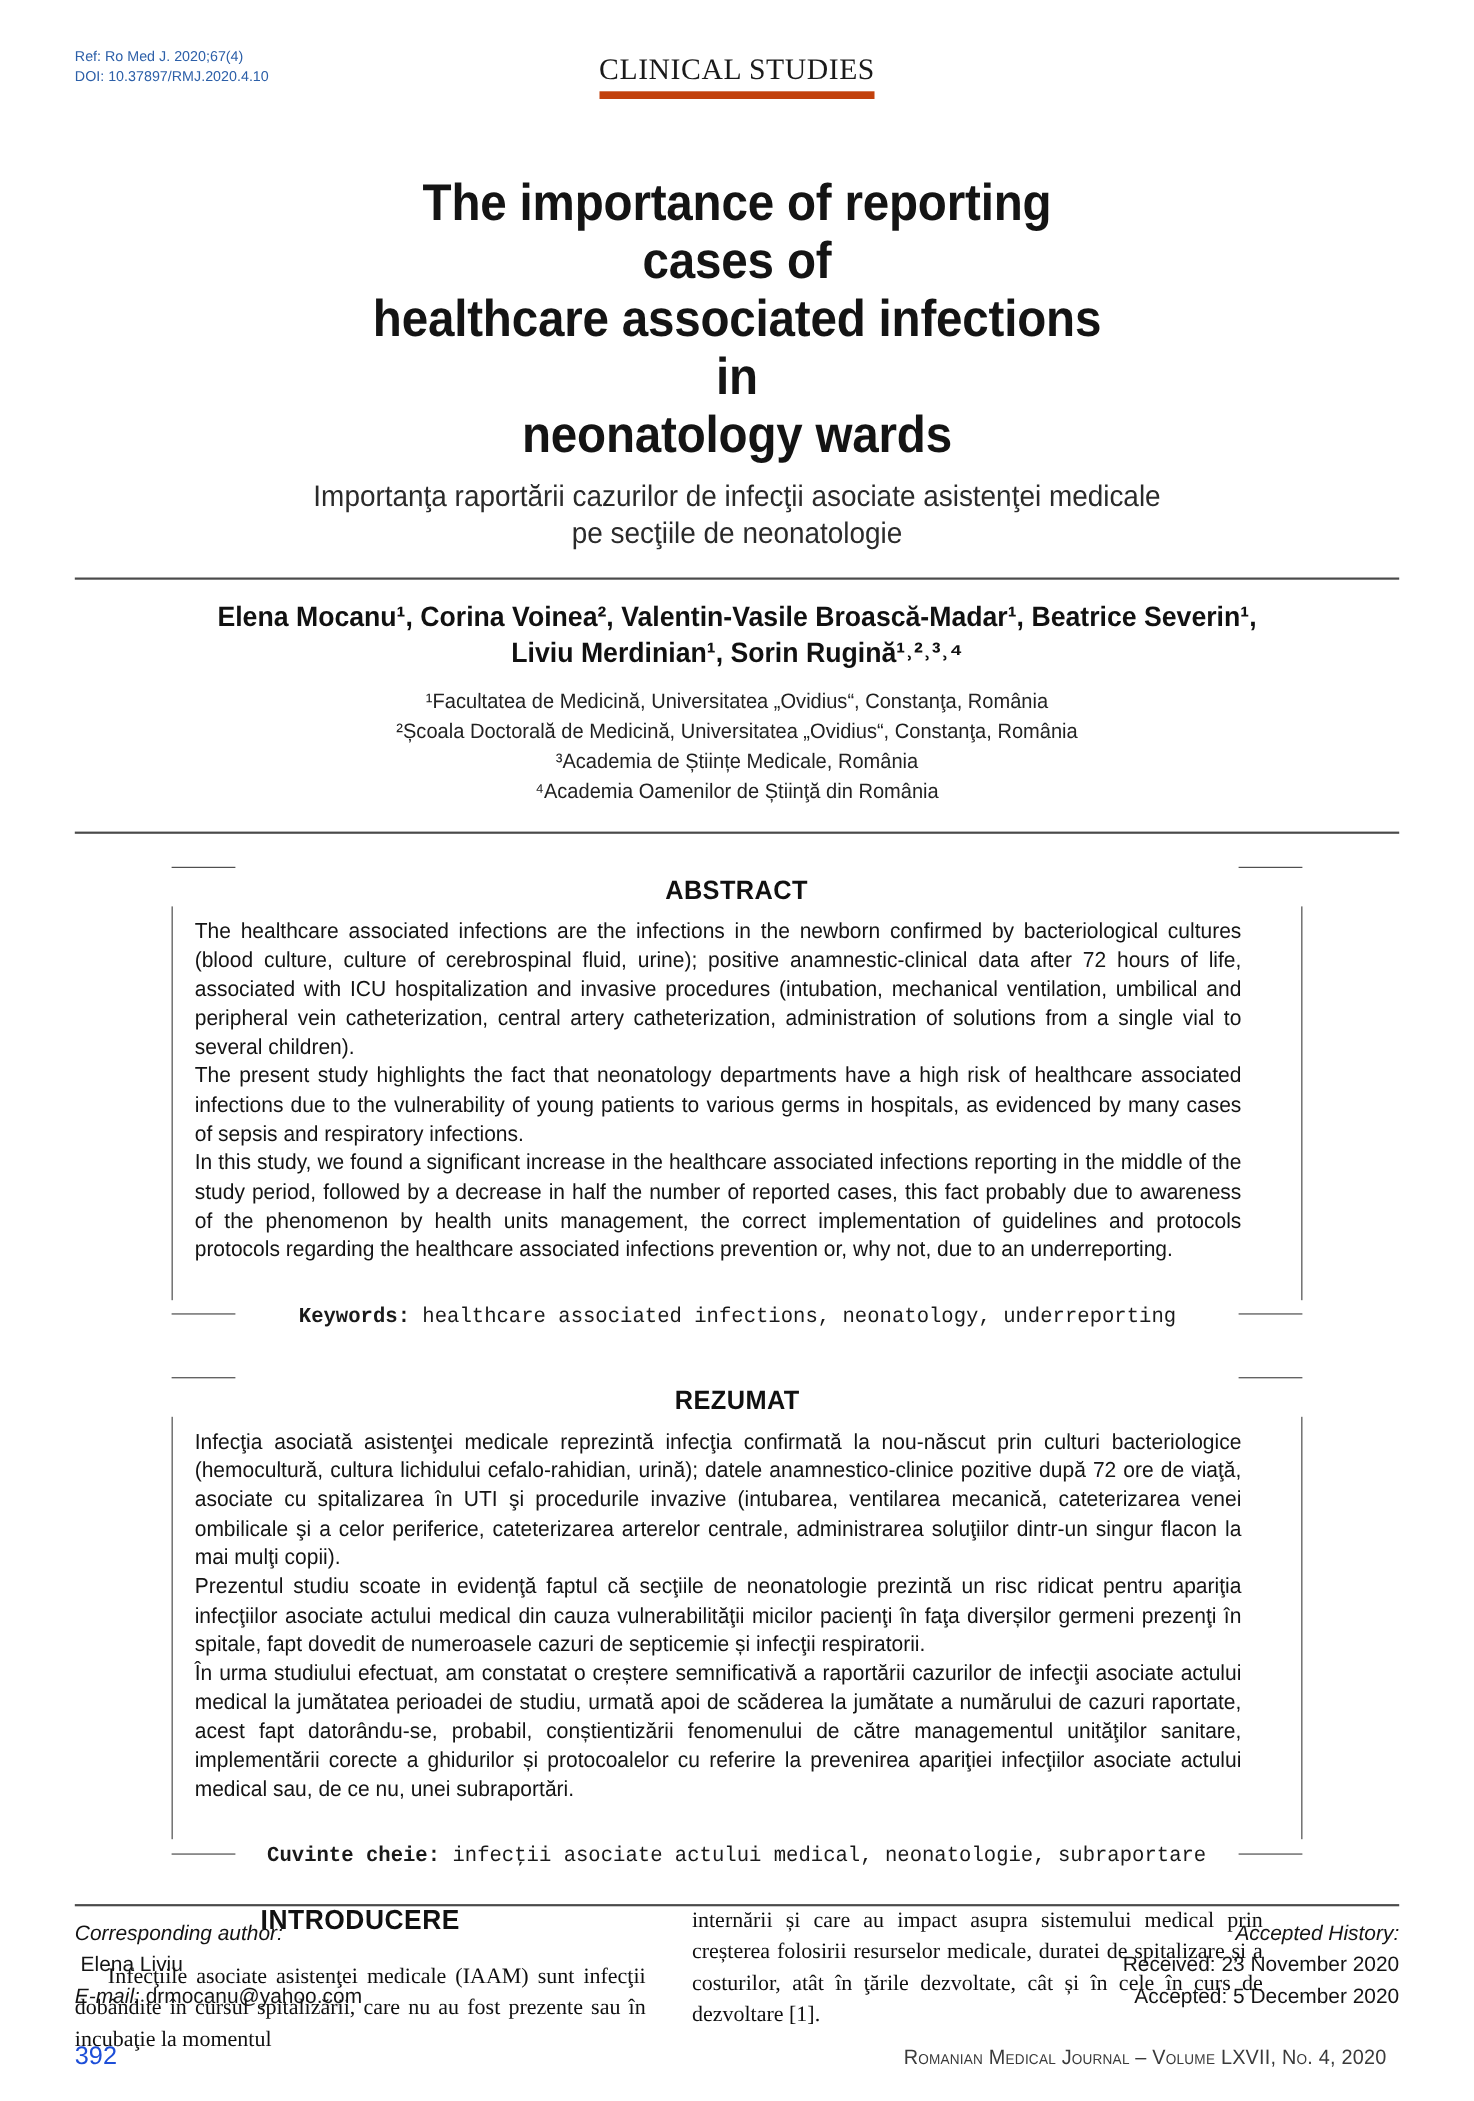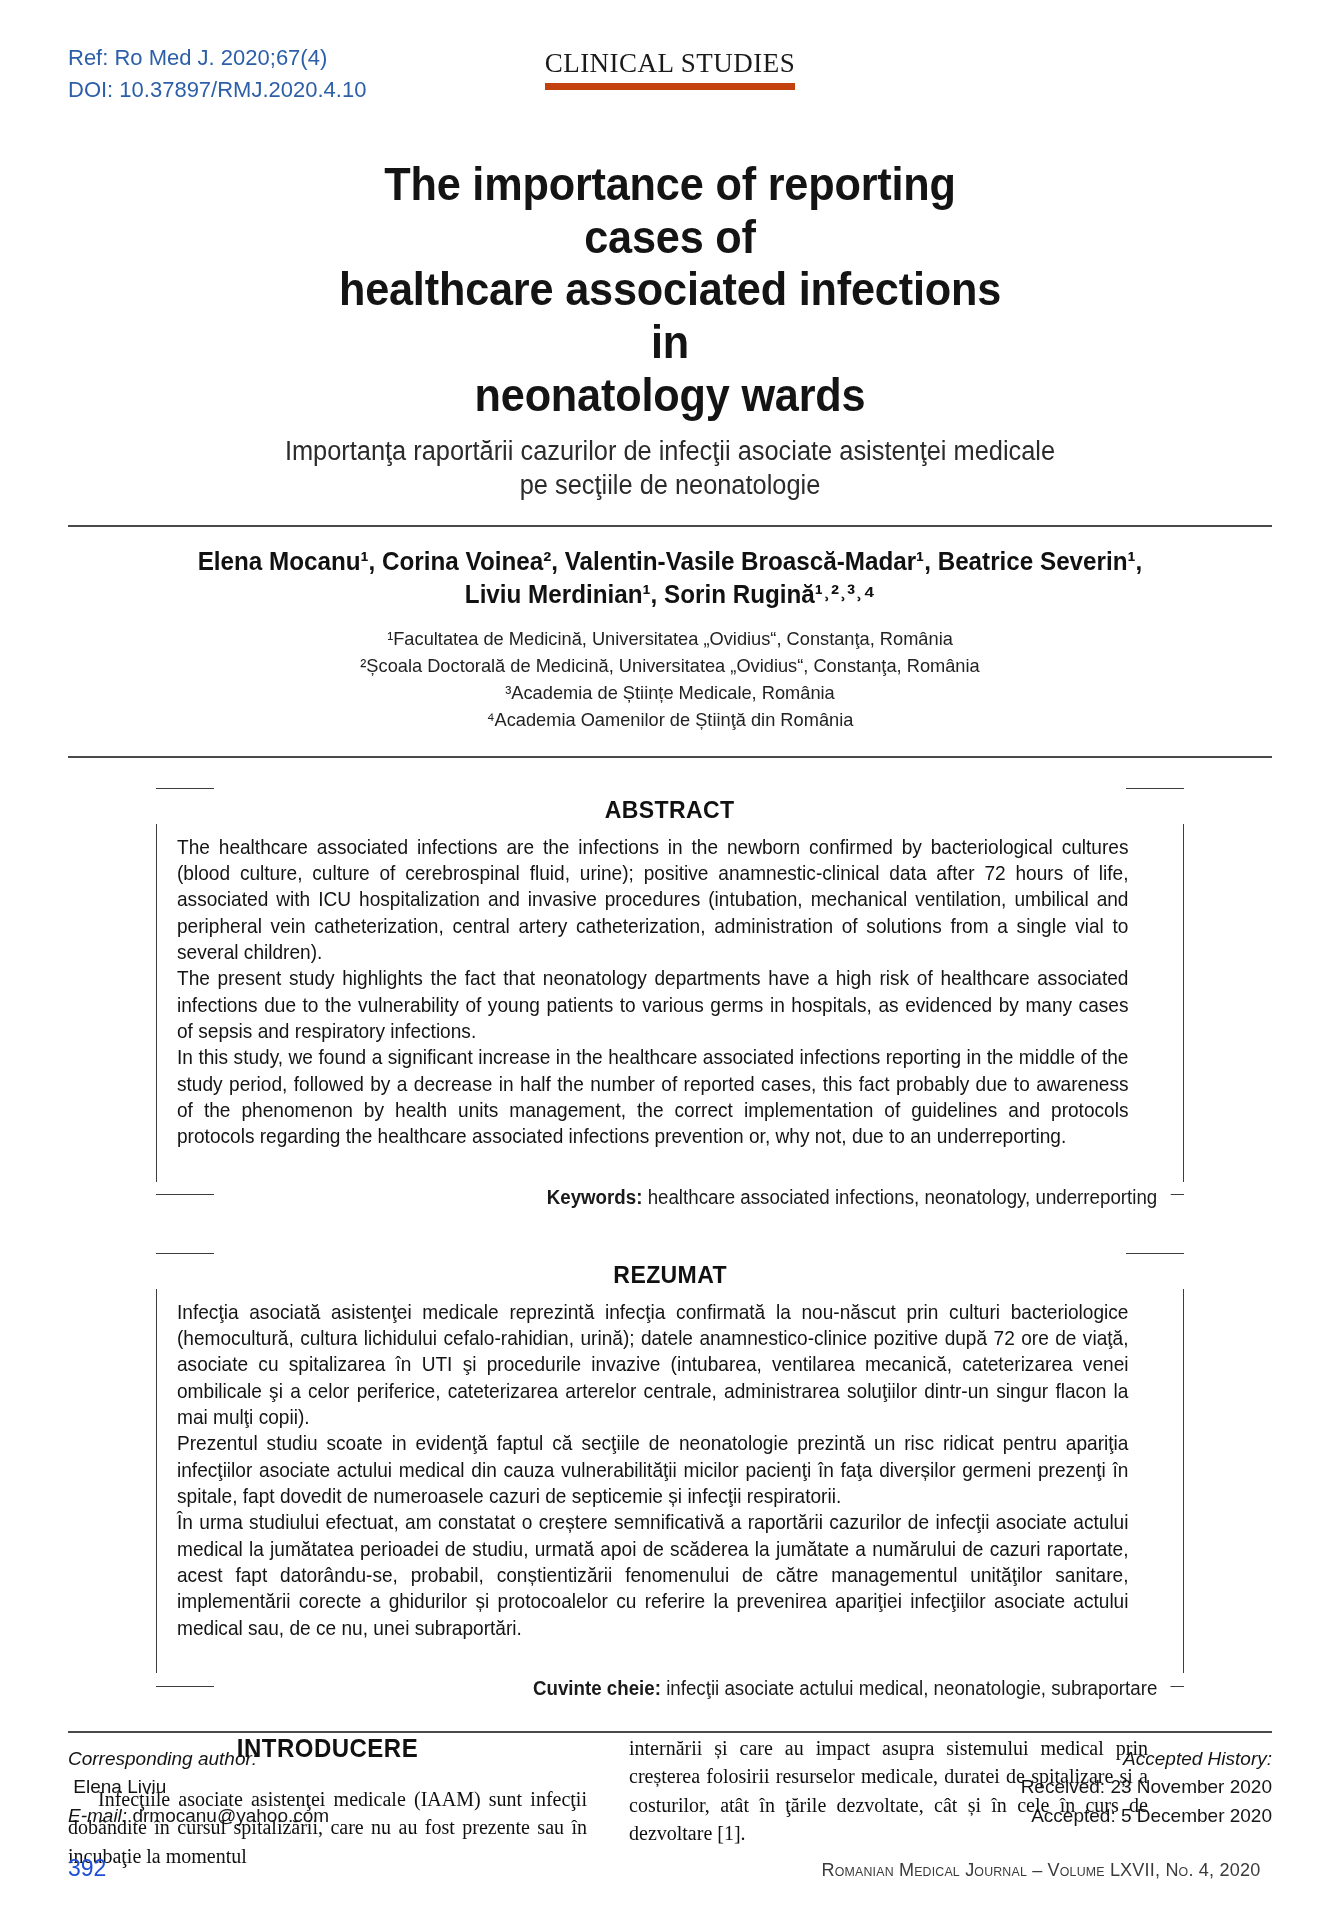--- a/index.html
+++ b/index.html
@@ -42,21 +42,21 @@
   .kicker-inner {
     display: inline-block;
     padding-bottom: 4px;
     border-bottom: 7px solid #c2410c;
   }
   .refblock {
     position: absolute;
     left: 0;
     top: 42px;
     color: #2c5fa8;
-    font-size: 22px;
+    font-size: 13px;
     line-height: 1.45;
     font-family: "Liberation Sans", sans-serif;
   }
   .refblock div { white-space: nowrap; }
 
   
   .title-wrap {
     margin-top: 48px;
     text-align: center;
   }
@@ -157,21 +157,21 @@
     display: flex;
     align-items: center;
     height: 26px;
   }
   .fb-bottom .stub {
     width: 58px;
     border-top: 1.6px solid #3d3d3d;
     height: 0;
   }
   .fb-bottom .gap { flex: 1; }
-  .kw-row { text-align: right; margin-top: -22px; position: relative; z-index: 2;}
+  .kw-row { text-align: center; margin-top: -22px; position: relative; z-index: 2; font-family: Liberation Mono, monospace;}
   .kw {
     display: inline-block;
     background: #ffffff;
     padding: 0 14px;
     font-size: 19.5px;
     color: #1a1a1a;
     transform: scaleX(0.96);
   }
   .kw b { font-weight: bold; }
 

